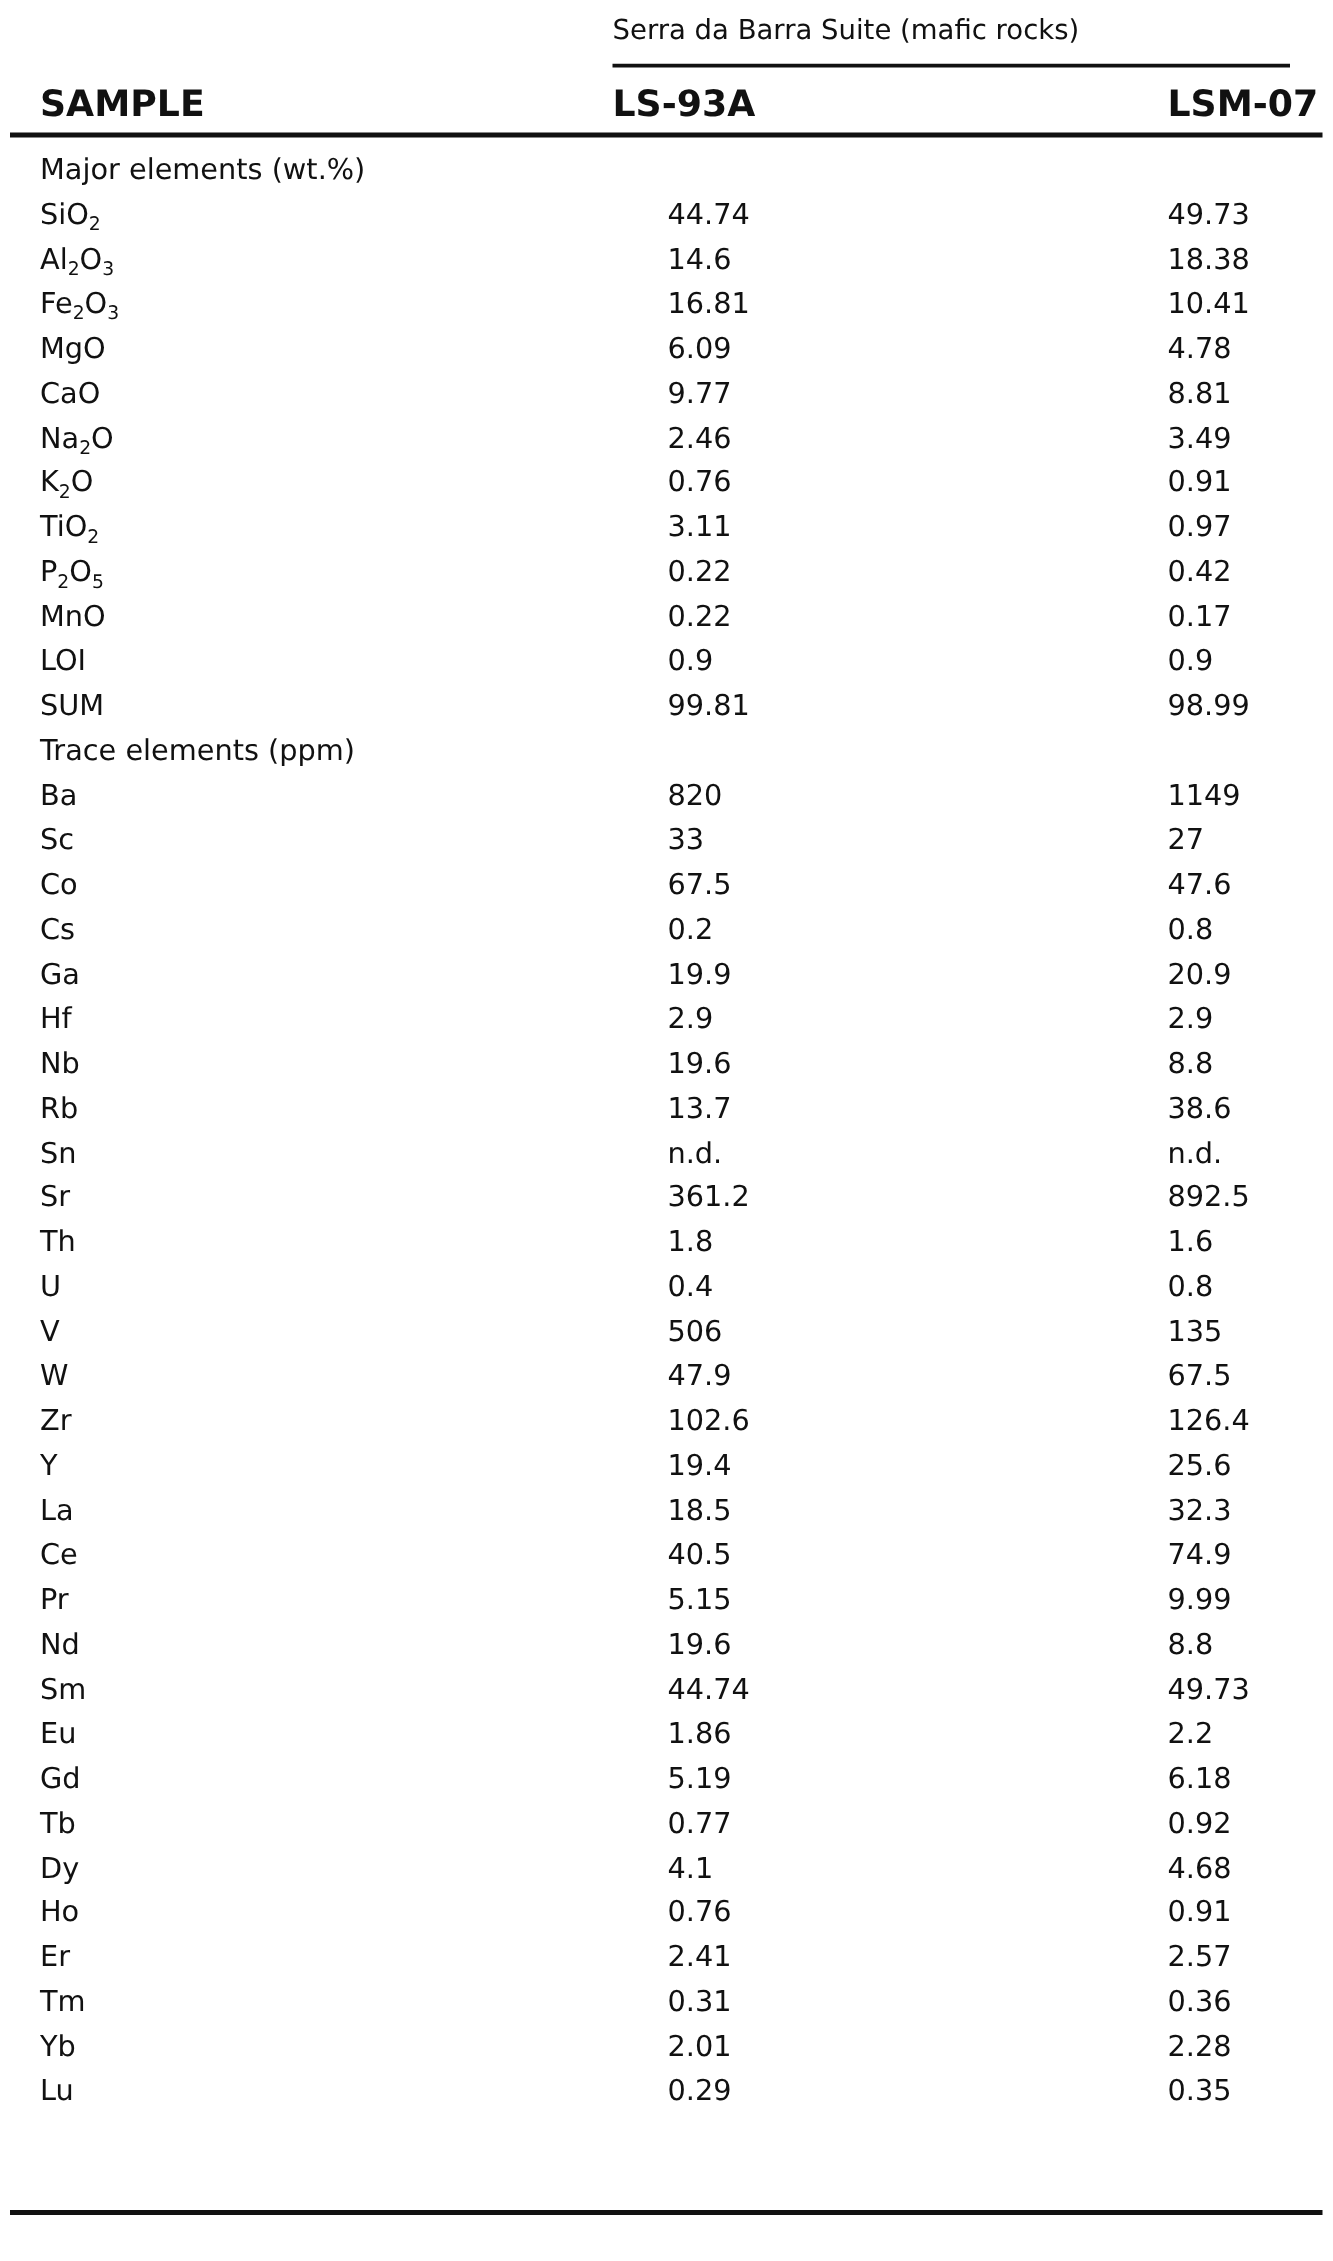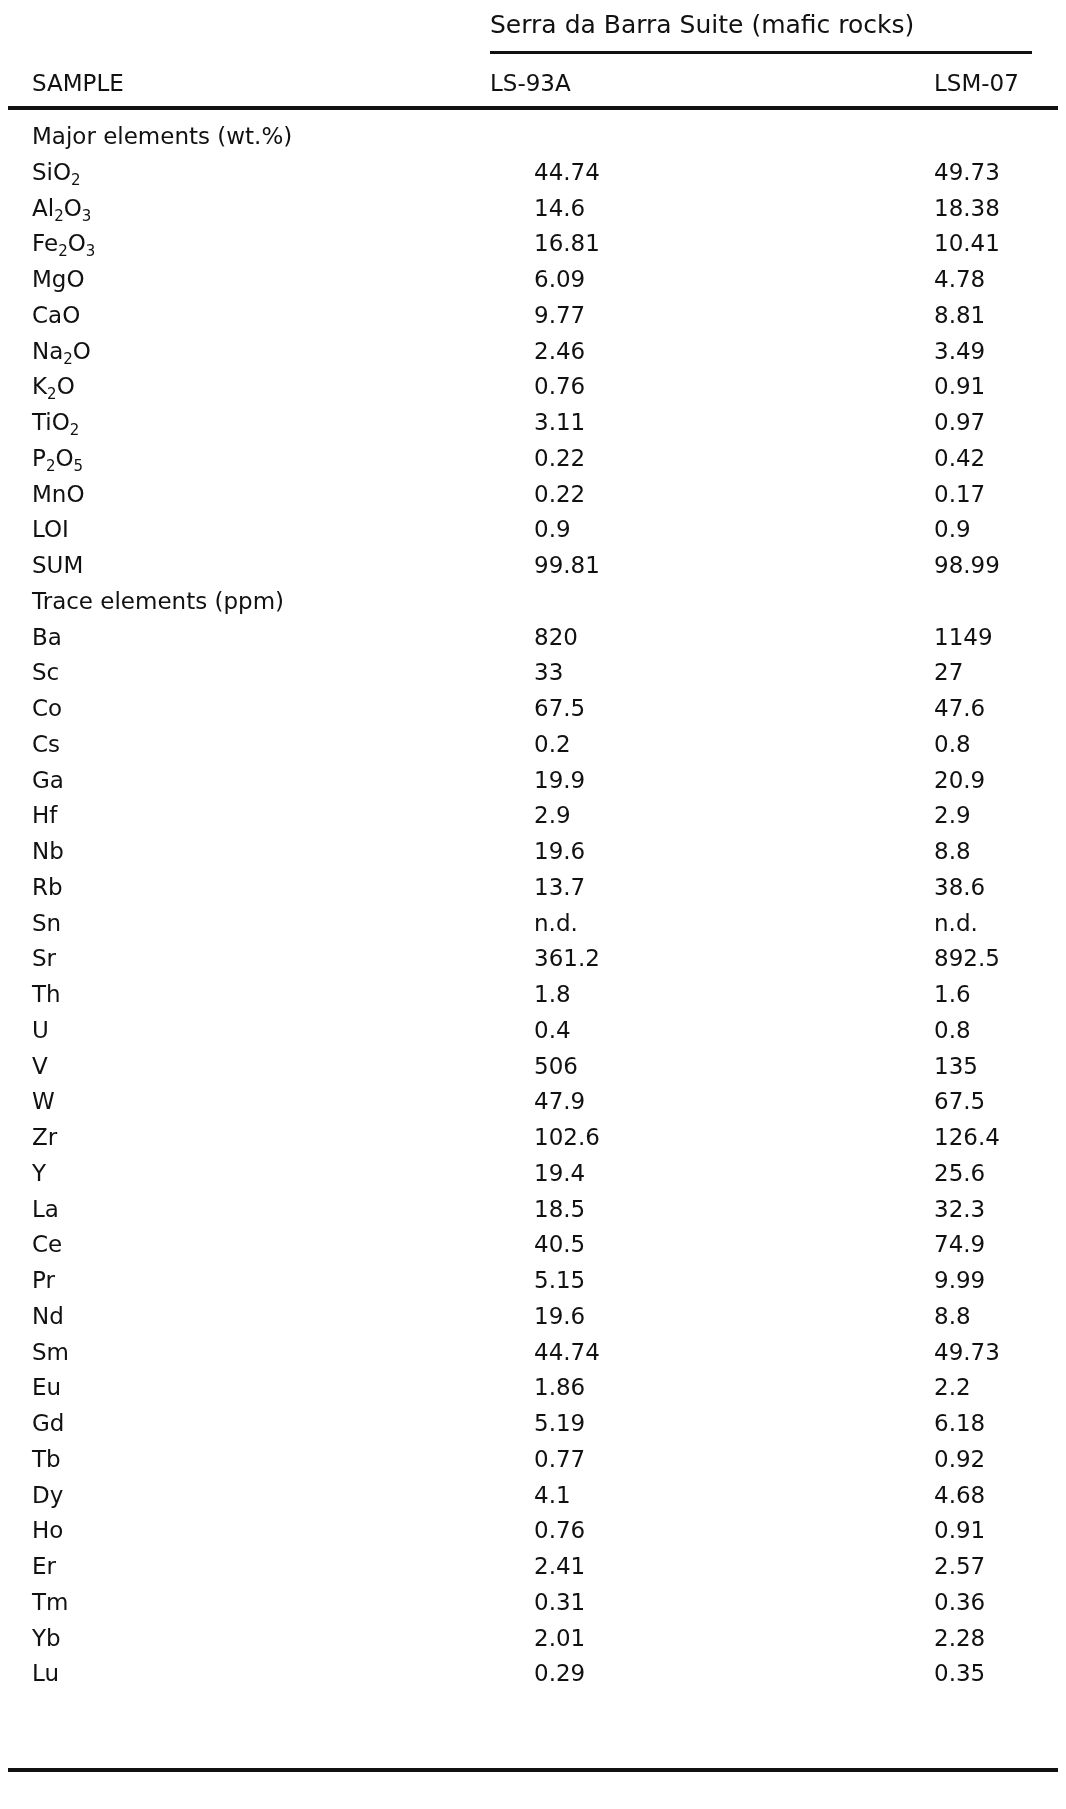--- a/index.html
+++ b/index.html
@@ -1,22 +1,22 @@
 <!DOCTYPE html>
 <html><head>
 <meta charset="utf-8">
 <style>
   html, body { margin:0; padding:0; background:#ffffff; }
   body { width:1066px; height:1809px; position:relative; overflow:hidden;
          font-family:"DejaVu Sans", "Liberation Sans", sans-serif; color:#111; }
   .tbl { position:absolute; left:8px; top:0; width:1050px; }
-  .group-title { position:absolute; left:490px; top:9px; font-size:25px; line-height:32px; white-space:nowrap; }
+  .group-title { position:absolute; left:490px; top:9px; font-size:22px; line-height:32px; white-space:nowrap; }
   .rule-short { position:absolute; left:490px; top:51px; width:542px; height:3px; background:#111; }
   .rule-thick { position:absolute; left:8px; width:1050px; height:4px; background:#111; }
-  .hdr { position:absolute; top:66px; font-size:23px; line-height:34px; white-space:nowrap; }
+  .hdr { position:absolute; top:66px; font-size:29px; line-height:34px; white-space:nowrap;font-weight:bold; }
   .rows { position:absolute; left:0; top:119px; width:1066px; }
   .row { position:relative; height:35.75px; font-size:23px; line-height:35.75px; white-space:nowrap; }
   .row .lbl { position:absolute; left:32px; }
   .row .v1 { position:absolute; left:490px;margin-left:44px; }
   .row .v2 { position:absolute; left:934px; }
   .row.section .lbl { }
   sub { font-size:15px; vertical-align:-5px; line-height:0; }
 </style>
 </head>
 <body>

